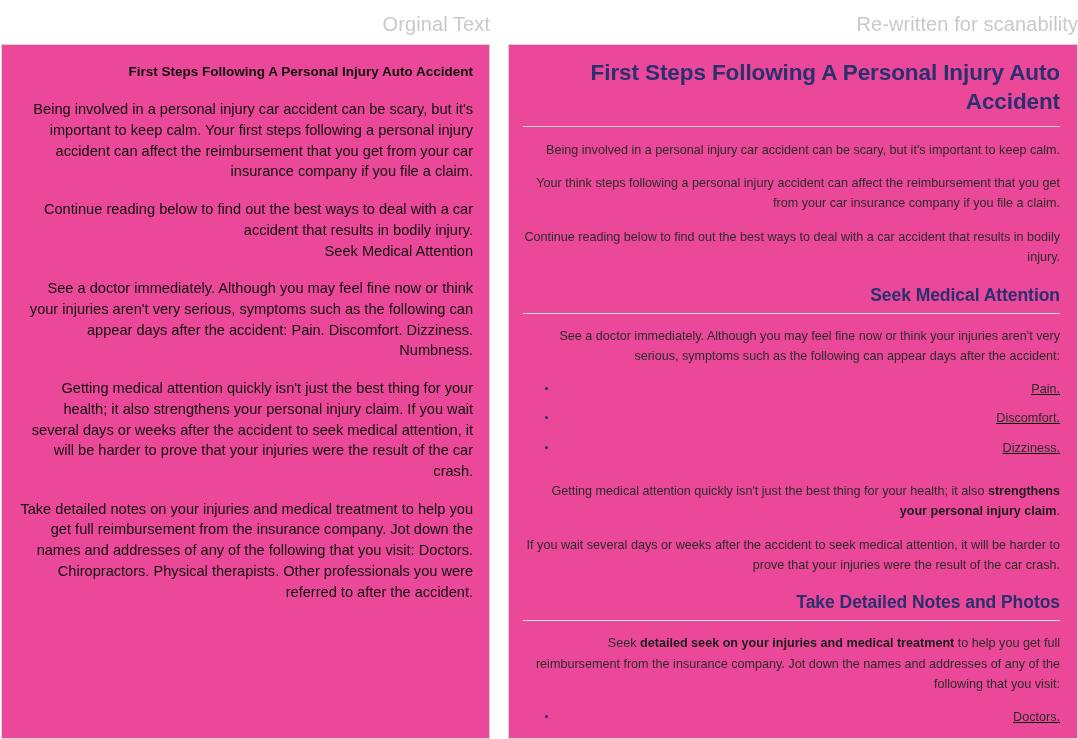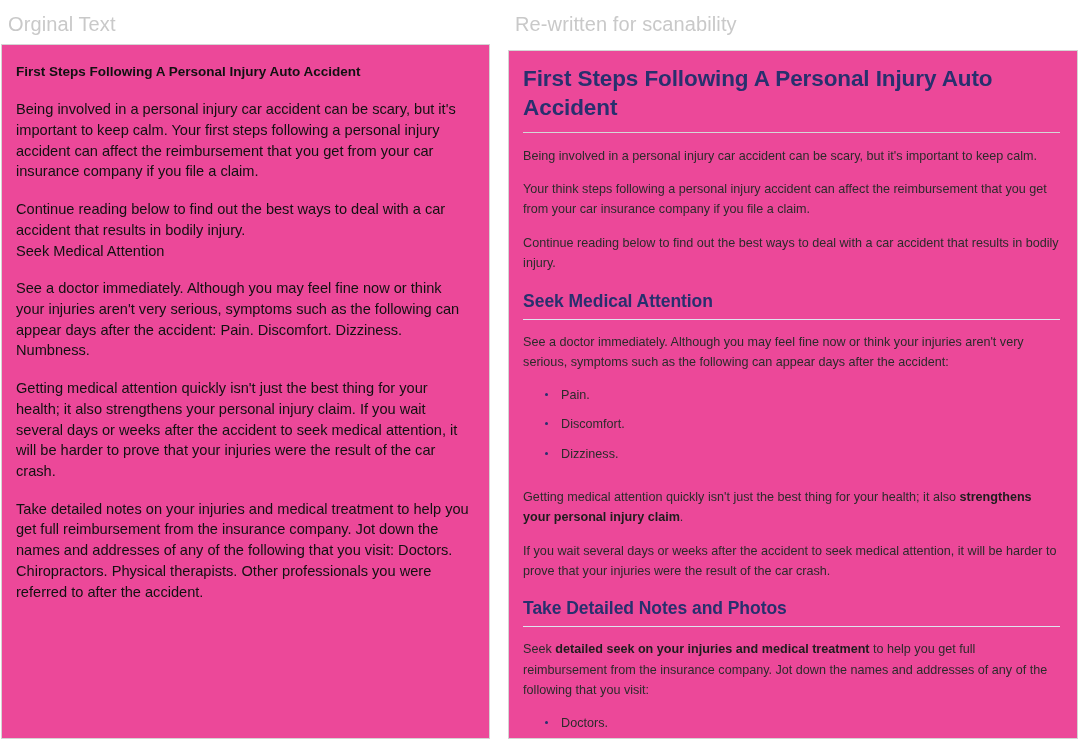--- a/index.html
+++ b/index.html
@@ -13,38 +13,39 @@
   body {
     font-family: "Liberation Sans", sans-serif;
     -webkit-font-smoothing: antialiased;
   }
 
   .page {
     position: relative;
     width: 1078px;
     height: 739px;
     box-sizing: border-box;
+    text-align: right;
   }
 
   .columns {
     display: flex;
     width: 1078px;
     height: 739px;
     box-sizing: border-box;
     gap: 18px;
   }
 
   .col {
     display: flex;
     flex-direction: column;
     box-sizing: border-box;
   }
 
   .col-left  { width: 491px; padding-left: 1px; }
-  .col-right { width: 571px; gap: 6px; }
+  .col-right { width: 571px; }
 
   .col-header {
     font-size: 20px;
     color: #c9c9c9;
     font-weight: 400;
     line-height: 1;
     padding: 14px 0 10px 7px;
     letter-spacing: 0.1px;
     white-space: nowrap;
   }
@@ -113,20 +114,21 @@
   .rw-section-rule {
     border: 0;
     border-top: 1px solid #dfe4ef;
     margin: 7px 0 12px 0;
   }
 
   .rw-list {
     list-style: none;
     margin: 0 0 14px 0;
     padding: 0 0 0 22px;
+    text-decoration: underline;
   }
   .rw-list li {
     font-size: 12.6px;
     color: #2b2b2b;
     line-height: 1.6;
     margin: 0 0 9px 0;
     position: relative;
     padding-left: 16px;
   }
   .rw-list li:last-child { margin-bottom: 0; }

